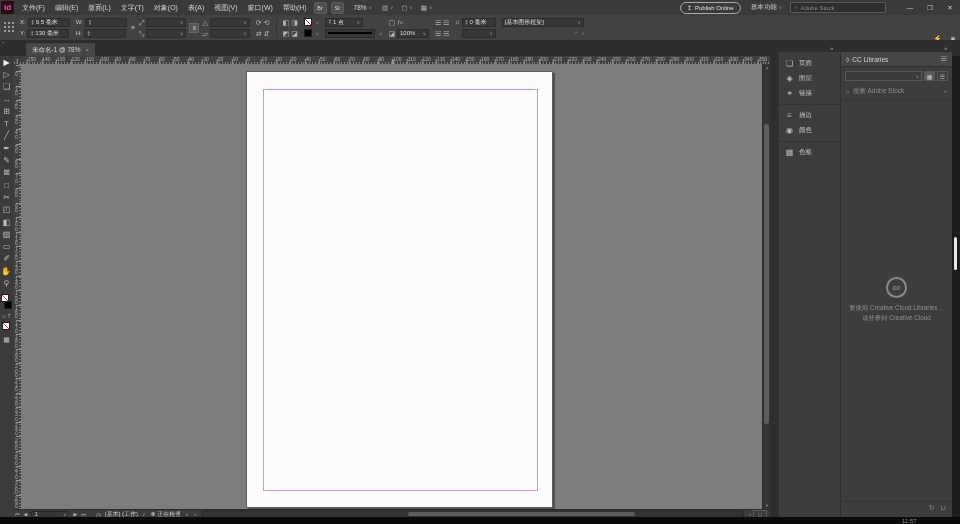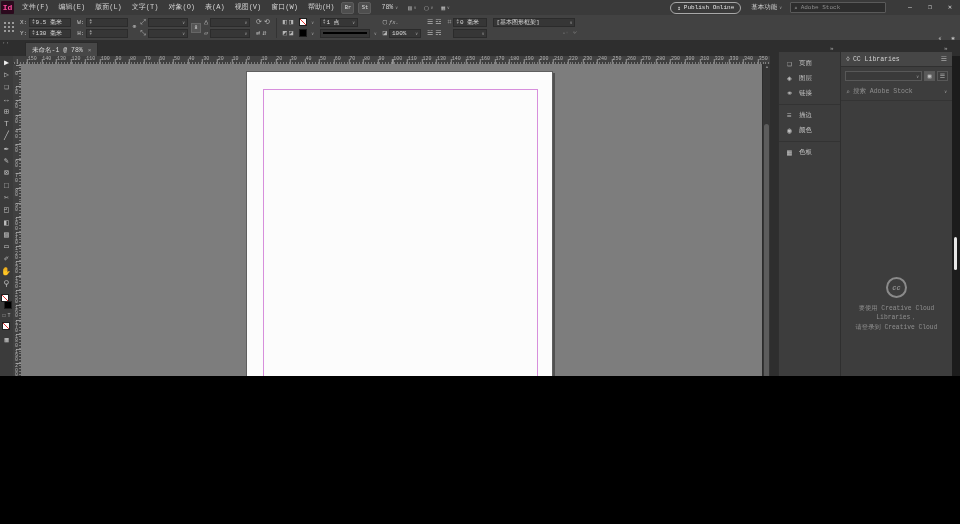--- a/index.html
+++ b/index.html
@@ -1,17 +1,17 @@
 <!DOCTYPE html>
 <html><head>
 <meta charset="utf-8">
 <style>
   html,body{margin:0;padding:0;background:#000;}
-  #app{position:relative;width:960px;height:376px;overflow:hidden;
-       font-family:Liberation Mono, monospace;
+  #app{position:relative;width:960px;height:524px;overflow:hidden;
+       font-family:Liberation Sans, sans-serif;
        background:#2e2e2e;color:#c9c9c9;-webkit-font-smoothing:antialiased;cursor:default;}
   
   .menubar{position:absolute;left:0;top:0;width:960px;height:15px;background:#3a3a3a;
            border-bottom:1px solid #2a2a2a;display:flex;align-items:center;font-size:7px;color:#d2d2d2;}
   .logo{width:13px;height:13px;margin:0 3px 0 1px;background:#2b0a1d;color:#ff4b9e;
         font-size:8px;font-weight:bold;display:flex;align-items:center;justify-content:center;border-radius:1px;}
   .menu-item{padding:0 5px;line-height:15px;white-space:nowrap;}
   .appicon{width:11px;height:10px;background:#4e4e4e;border:1px solid #5c5c5c;border-radius:2px;
            font-size:5.5px;display:flex;align-items:center;justify-content:center;margin:0 2px;color:#ddd;}
   .chev{font-size:4.5px;color:#9a9a9a;margin-left:2px;}

